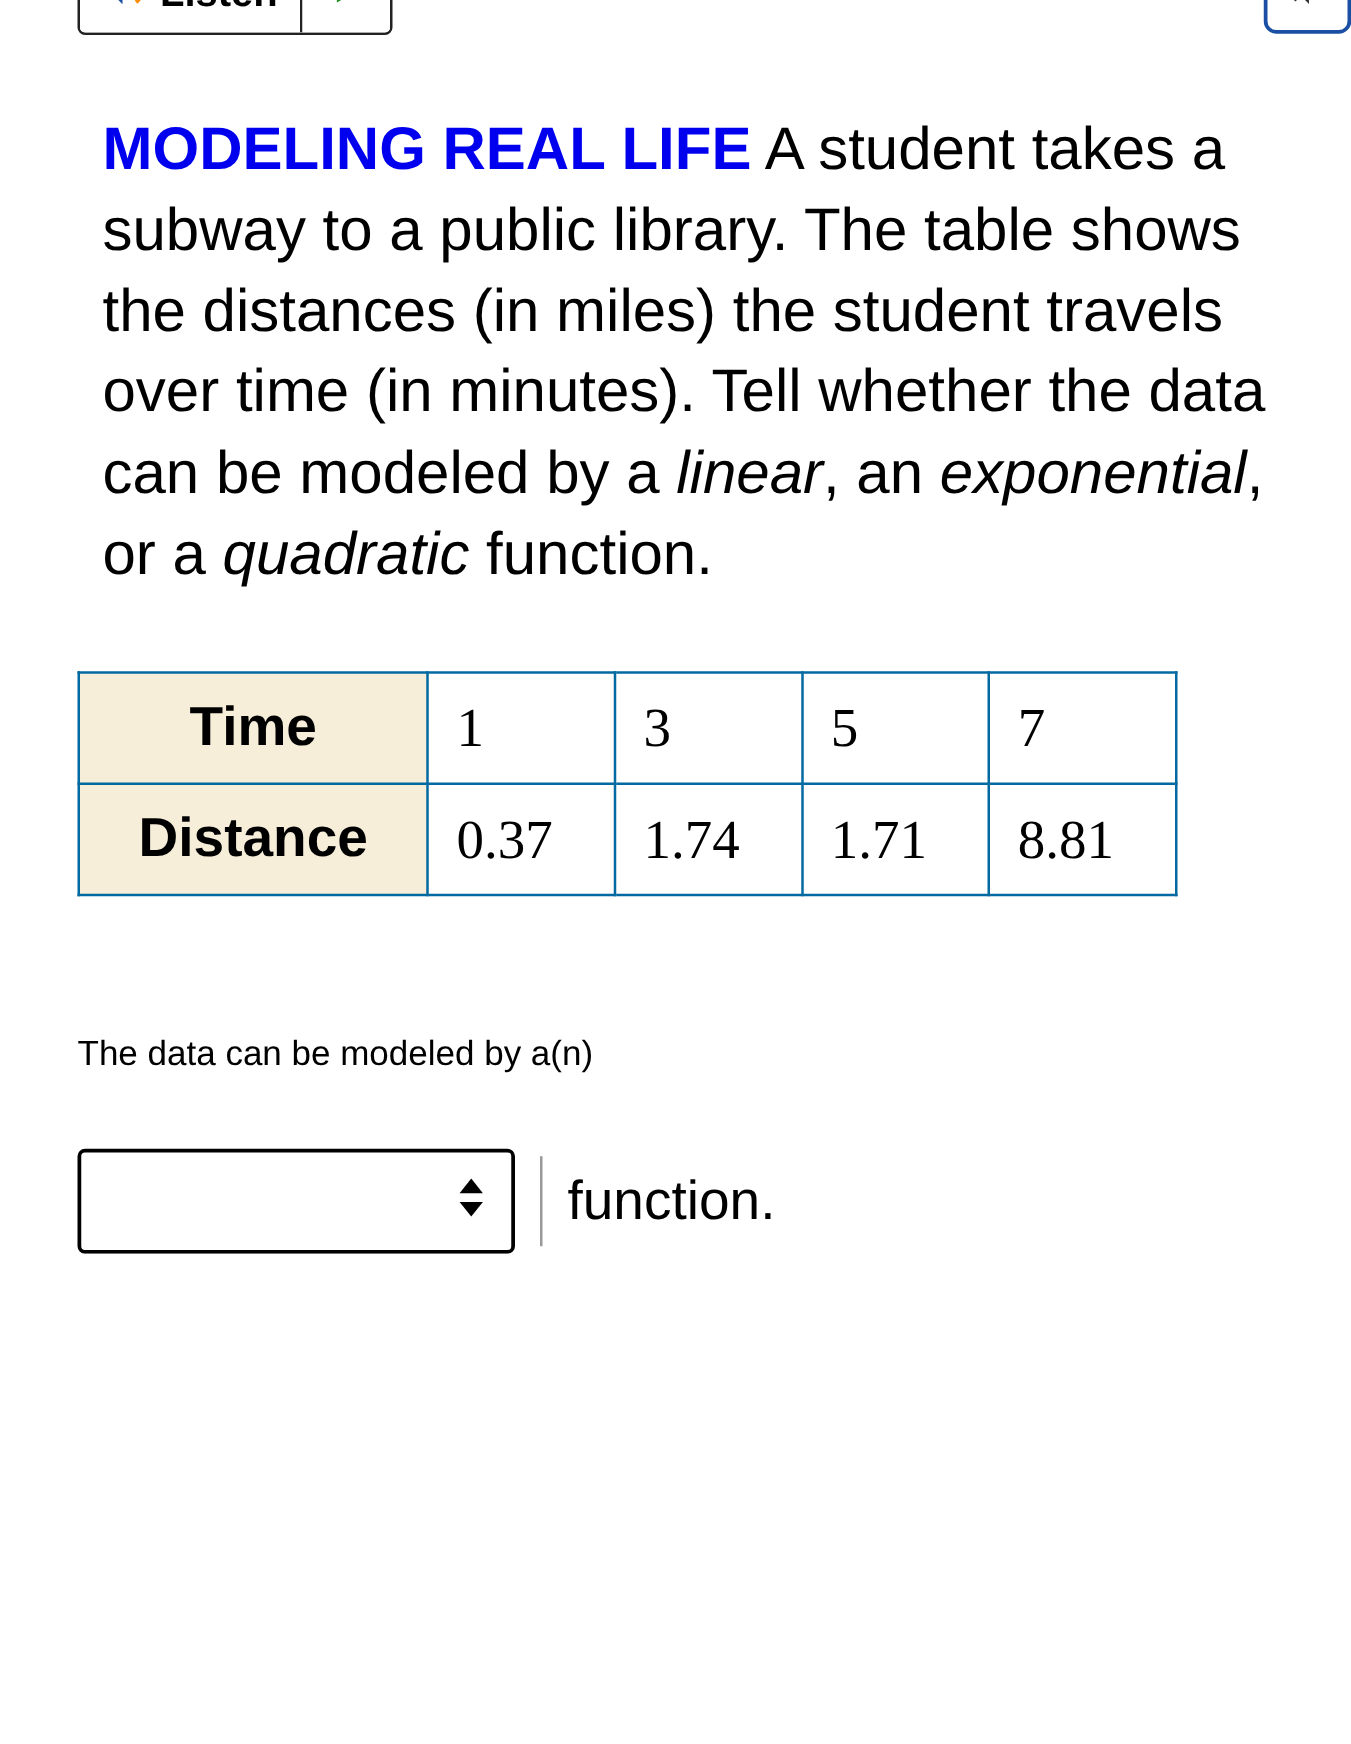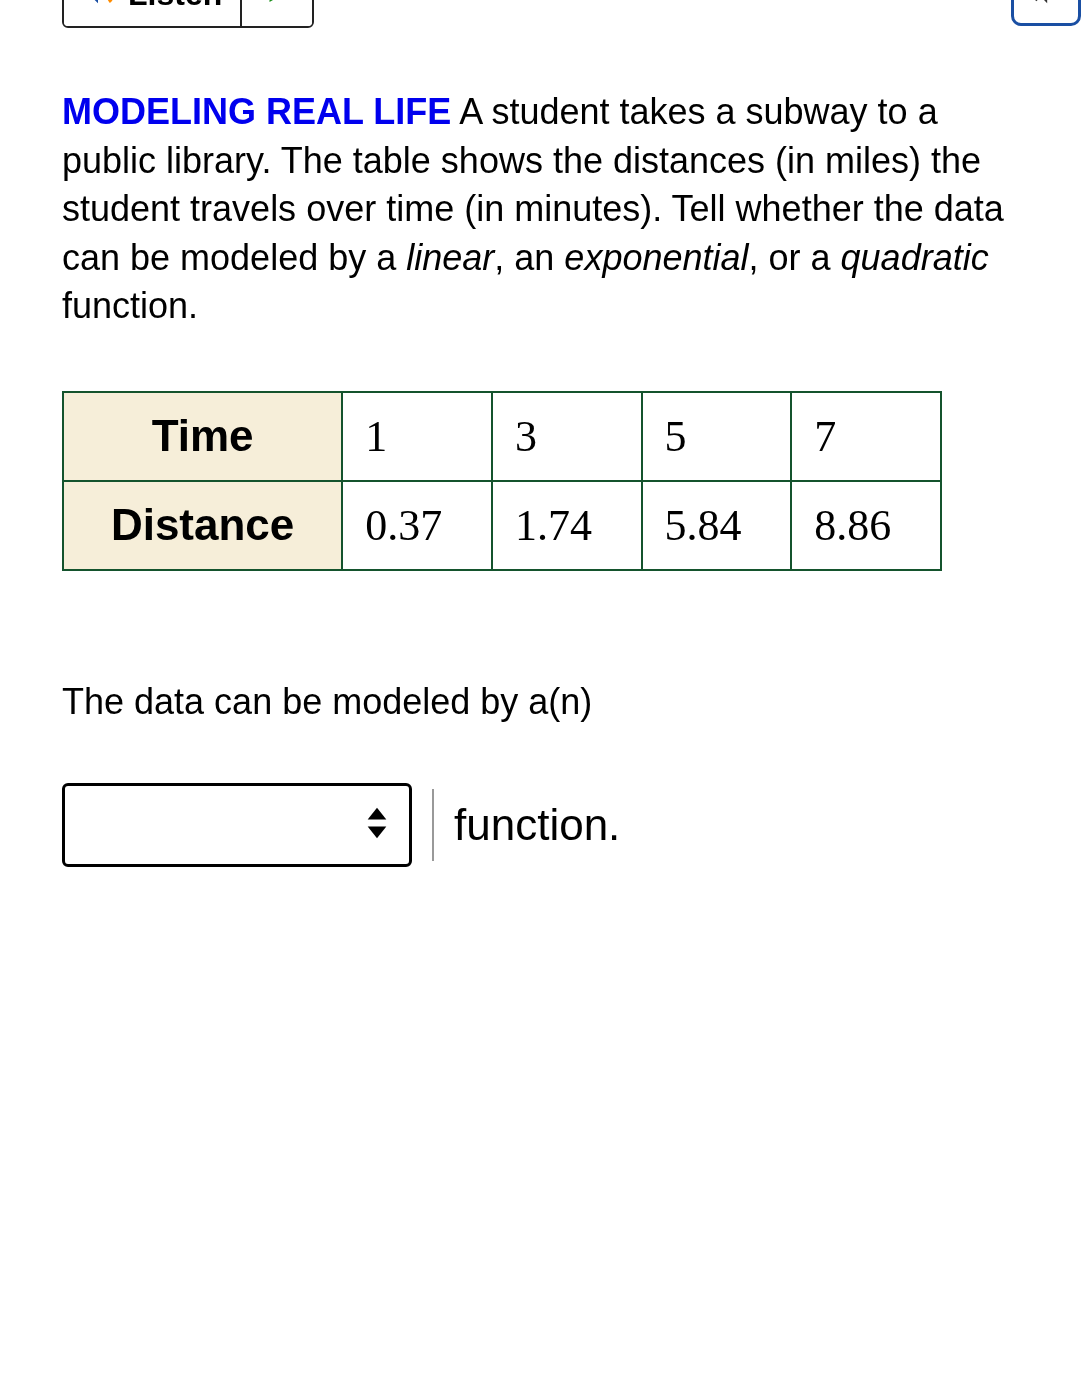--- a/index.html
+++ b/index.html
@@ -61,57 +61,58 @@
       background: #fff;
     }
     .mute-svg {
       width: 28px;
       height: 28px;
     }
     .content {
       padding: 60px 62px 0 62px;
     }
     .problem-text {
-      font-size: 36px;
+      font-size: 48px;
       line-height: 1.35;
       color: #000;
+      margin-left: 20px;
     }
     .heading-label {
       font-weight: 900;
       color: #0000ee;
     }
     .italic {
       font-style: italic;
     }
     .data-table {
       margin-top: 60px;
       border-collapse: collapse;
       width: 100%;
       max-width: 880px;
     }
     .data-table th, .data-table td {
-      border: 2px solid #14532d;
+      border: 2px solid #0369a1;
       padding: 18px 22px;
       font-size: 44px;
       text-align: left;
       font-weight: 400;
     }
     .data-table th {
       background: #f6eed9;
       font-weight: 800;
       text-align: center;
       font-family: Arial, Helvetica, sans-serif;
     }
     .data-table td {
       background: #fff;
       font-family: "Times New Roman", Times, serif;
     }
     .answer-line {
       margin-top: 110px;
-      font-size: 36px;
+      font-size: 28px;
       color: #000;
     }
     .answer-row {
       display: flex;
       align-items: center;
       gap: 20px;
       margin-top: 60px;
     }
     .select-box {
       position: relative;
@@ -185,22 +186,22 @@
       <th>Time</th>
       <td>1</td>
       <td>3</td>
       <td>5</td>
       <td>7</td>
     </tr>
     <tr>
       <th>Distance</th>
       <td>0.37</td>
       <td>1.74</td>
-      <td>5.84</td>
-      <td>8.86</td>
+      <td>1.71</td>
+      <td>8.81</td>
     </tr>
   </tbody>
     </table>
 
   <p class="answer-line">The data can be modeled by a(n)</p>
 
   <div class="answer-row">
     <div class="select-box">
       <span>
         <svg class="select-caret" viewBox="0 0 24 30">

